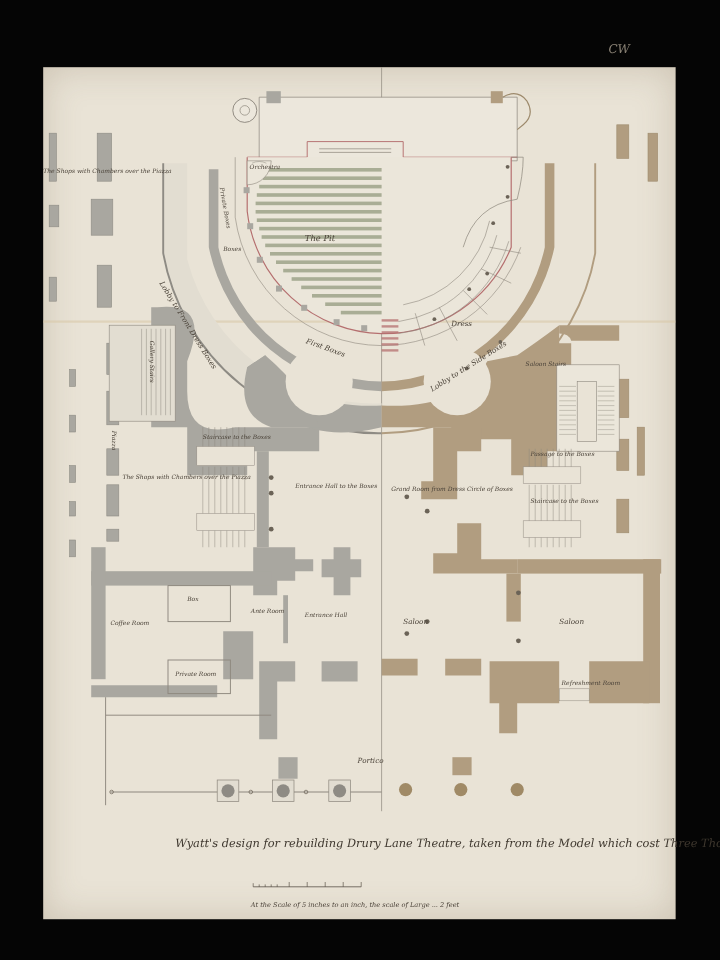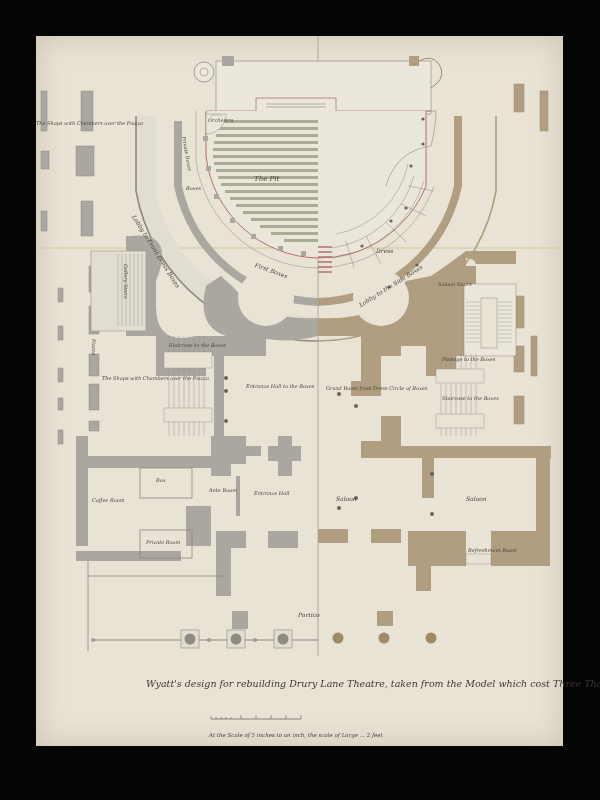--- a/index.html
+++ b/index.html
@@ -1,17 +1,17 @@
 <!DOCTYPE html>
 <html><head>
   <meta charset="utf-8">
   <style>
     html, body { margin: 0; padding: 0; }
     body { width: 600px; height: 800px; background: #050505; position: relative; overflow: hidden; font-family: "DejaVu Serif", serif; }
-    .sheet { position: absolute; left: 36px; top: 36px; width: 527px; height: 710px; background: #e9e3d6; box-shadow: inset 0 0 30px rgba(120,100,70,0.25); }
+    .sheet { position: absolute; left: 36px; top: 56px; width: 527px; height: 710px; background: #e9e3d6; box-shadow: inset 0 0 30px rgba(120,100,70,0.25); }
     .sheet svg { position: absolute; left: 0; top: 0; }
     .lbl { position: absolute; font-family: "DejaVu Serif", serif; font-style: italic; color: #4a4238; white-space: nowrap; line-height: 1; }
     .s5 { font-size: 5px; }
     .s6 { font-size: 6px; }
     .s7 { font-size: 7px; }
     .cap { font-size: 9.5px; color: #3e372e; }
     .caption { position: absolute; left: 110px; top: 640px; width: 420px; }
     .caption div { line-height: 15px; }
     .caption .l2 { padding-left: 40px; }
     .scale-note { position: absolute; left: 173px; top: 696px; font-size: 5.5px; font-style: italic; color: #4a4238; }

